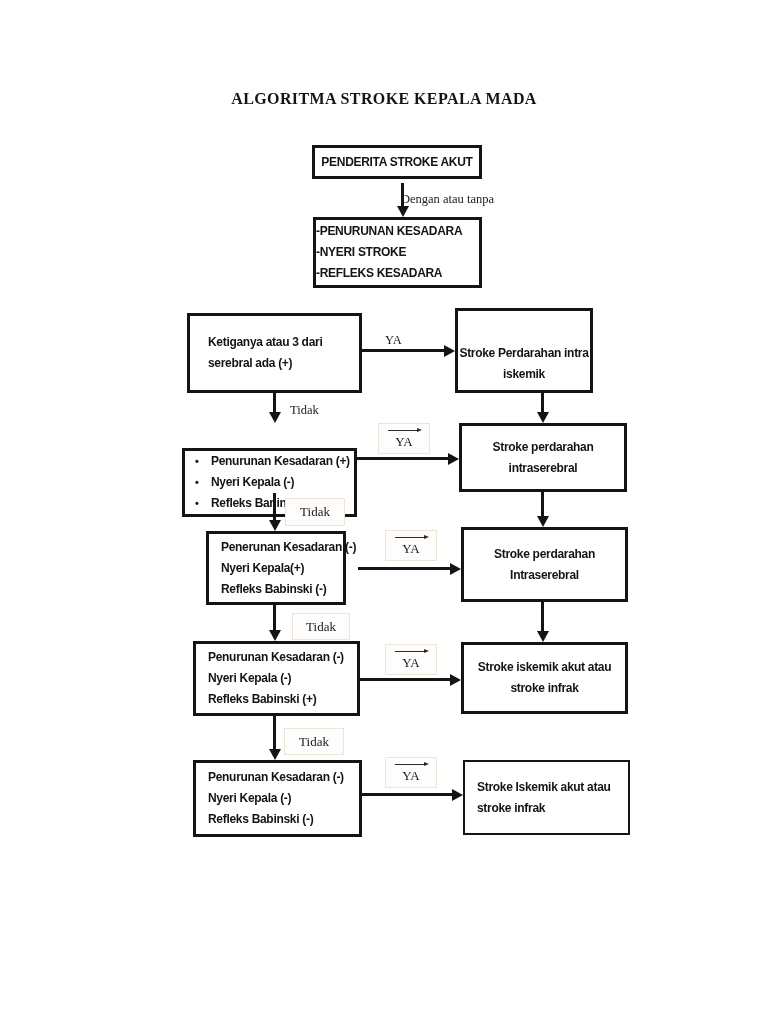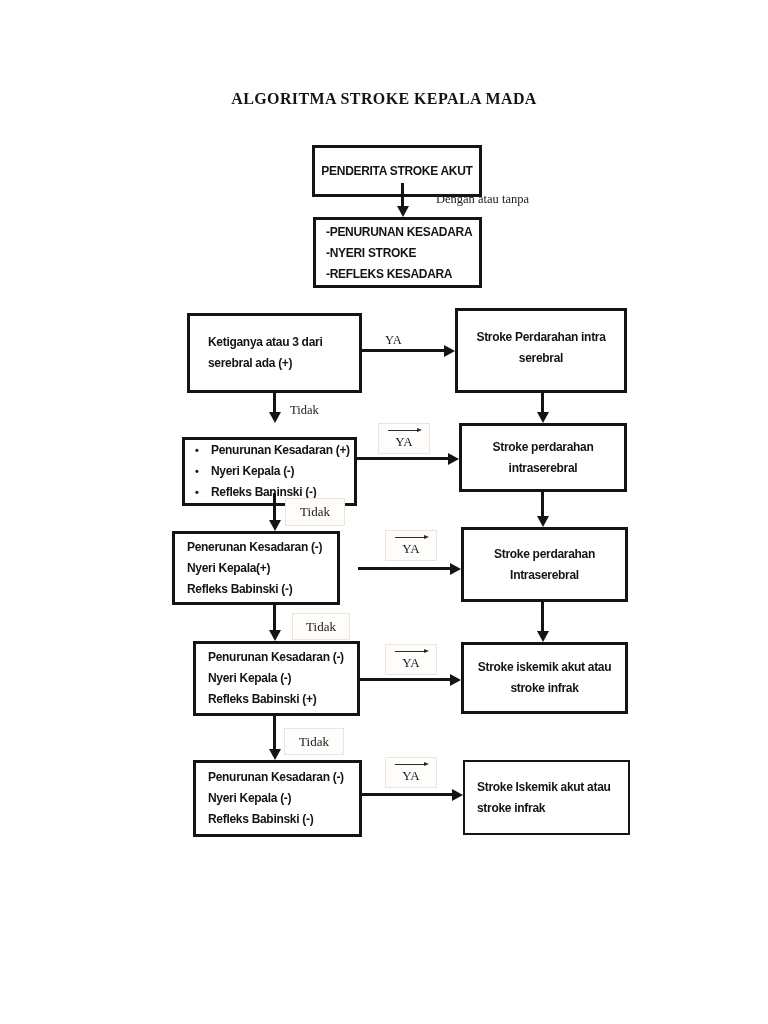--- a/index.html
+++ b/index.html
@@ -45,70 +45,70 @@
   .ah::after{content:"";position:absolute;top:50%;transform:translateY(-50%);right:-10px;
     width:0;height:0;border:6px solid transparent;border-left:11px solid #141414;border-right:0;}
 </style>
 </head>
 <body>
 
 <div class="page">
 
   <div class="title">ALGORITMA STROKE KEPALA MADA</div>
 
-  <div class="box center-align" style="left:312px;top:145px;width:170px;height:52px;">
+  <div class="box center-align" style="left:312px;top:145px;width:170px;height:34px;">
     <span class="line">PENDERITA STROKE AKUT</span>
   </div>
 
   <div class="av" style="left:401px;top:183px;height:24px;"></div>
-  <div class="plabel" style="left:436px;top:192px;">Dengan atau tanpa</div>
+  <div class="plabel" style="left:401px;top:192px;">Dengan atau tanpa</div>
 
-  <div class="box left-align" style="left:313px;top:217px;width:169px;height:71px;padding-left:10px;justify-content:flex-end;">
+  <div class="box left-align" style="left:313px;top:217px;width:169px;height:71px;padding-left:0;">
     <span class="line">-PENURUNAN KESADARA</span>
     <span class="line">-NYERI STROKE</span>
     <span class="line">-REFLEKS KESADARA</span>
   </div>
 
   <div class="box left-align" style="left:187px;top:313px;width:175px;height:80px;padding-left:18px;">
     <span class="line">Ketiganya atau 3 dari</span>
     <span class="line">serebral ada (+)</span>
   </div>
   <div class="plabel" style="left:385px;top:333px;">YA</div>
   <div class="ah" style="left:362px;top:349px;width:83px;"></div>
-  <div class="box center-align top-align" style="left:455px;top:308px;width:172px;height:85px;padding-top:16px;">
+  <div class="box center-align top-align" style="left:455px;top:308px;width:138px;height:85px;padding-top:32px;">
     <span class="line">Stroke Perdarahan intra</span>
-    <span class="line">serebral</span>
+    <span class="line">iskemik</span>
   </div>
 
   <div class="av" style="left:273px;top:393px;height:20px;"></div>
   <div class="plabel" style="left:290px;top:403px;">Tidak</div>
   <div class="av" style="left:541px;top:393px;height:20px;"></div>
 
-  <div class="box left-align" style="left:182px;top:437px;width:175px;height:69px;padding-left:10px;">
+  <div class="box left-align" style="left:182px;top:448px;width:175px;height:69px;padding-left:10px;">
     <span class="line"><span class="bullet">•</span><span>Penurunan Kesadaran (+)</span></span>
     <span class="line"><span class="bullet">•</span><span>Nyeri Kepala (-)</span></span>
     <span class="line"><span class="bullet">•</span><span>Refleks Baninski (-)</span></span>
   </div>
   <div class="badge" style="left:378px;top:423px;width:52px;height:31px;">
     <span class="vec"></span>
     <span>YA</span>
   </div>
   <div class="ah" style="left:357px;top:457px;width:92px;"></div>
   <div class="box center-align" style="left:459px;top:423px;width:168px;height:69px;">
     <span class="line">Stroke perdarahan</span>
     <span class="line">intraserebral</span>
   </div>
 
   <div class="av" style="left:273px;top:493px;height:28px;"></div>
   <div class="badge" style="left:285px;top:498px;width:60px;height:28px;">
     <span>Tidak</span>
   </div>
   <div class="av" style="left:541px;top:492px;height:25px;"></div>
 
-  <div class="box left-align" style="left:172px;top:531px;width:168px;height:74px;padding-left:12px;">
+  <div class="box left-align" style="left:206px;top:531px;width:140px;height:74px;padding-left:12px;">
     <span class="line">Penerunan Kesadaran (-)</span>
     <span class="line">Nyeri Kepala(+)</span>
     <span class="line">Refleks Babinski (-)</span>
   </div>
   <div class="badge" style="left:385px;top:530px;width:52px;height:31px;">
     <span class="vec"></span>
     <span>YA</span>
   </div>
   <div class="ah" style="left:358px;top:567px;width:93px;"></div>
   <div class="box center-align" style="left:461px;top:527px;width:167px;height:75px;">

